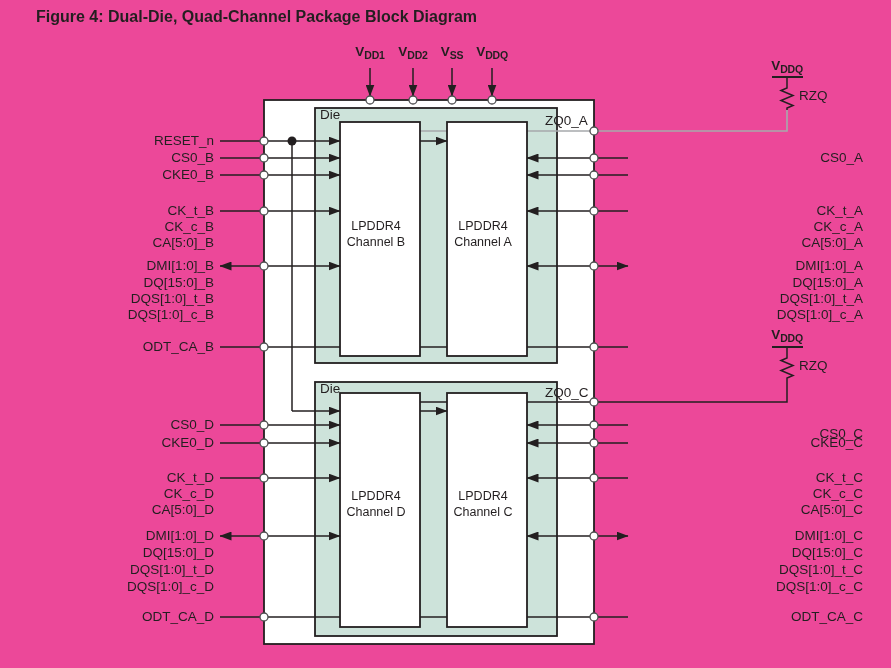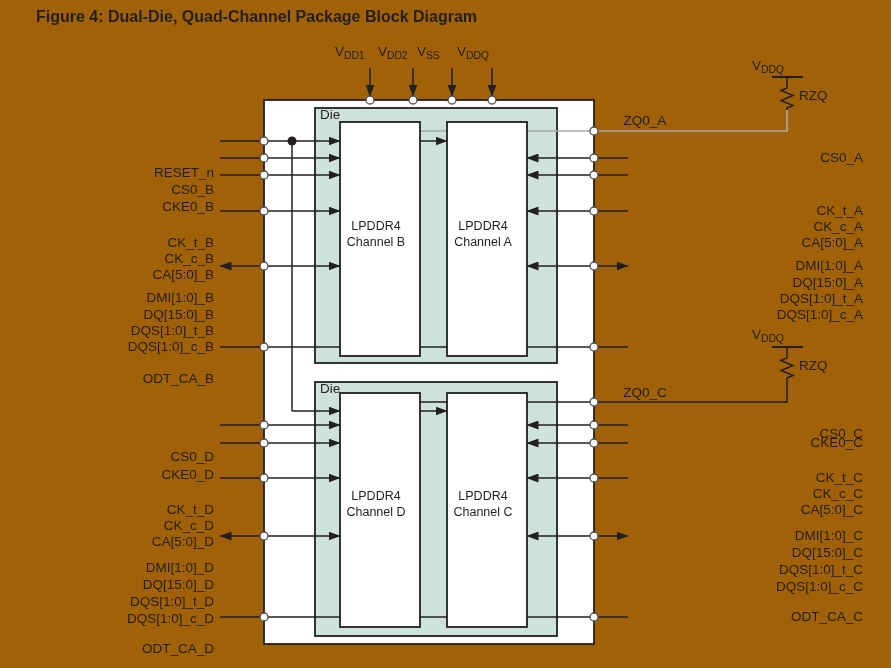--- a/index.html
+++ b/index.html
@@ -1,26 +1,26 @@
 <!DOCTYPE html>
 <html><head>
 <meta charset="utf-8">
 <style>
   html,body{margin:0;padding:0;background:#fff;}
-  #stage{position:relative;width:891px;height:668px;background:#a16207;overflow:hidden;
+  #stage{position:relative;width:891px;height:668px;background:#ec4899;overflow:hidden;
          font-family:"Liberation Sans","DejaVu Sans",sans-serif;color:#231f20;}
   .title{position:absolute;left:36px;top:8px;font-size:16px;font-weight:bold;white-space:nowrap;}
   svg{position:absolute;left:0;top:0;}
   .wire{stroke:#231f20;stroke-width:1.5;fill:none;}
   .pin{fill:#ffffff;stroke:#4d4d4f;stroke-width:1.3;}
   .lbl{position:absolute;font-size:13.5px;line-height:16px;white-space:nowrap;}
-  .sigL{left:0;width:214px;text-align:right;margin-top:32px;}
+  .sigL{left:0;width:214px;text-align:right;}
   .sigR{left:633px;width:230px;text-align:right;}
-  .zq{left:545px;width:200px;text-align:center;}
-  .pwr{width:70px;}
+  .zq{left:545px;width:200px;text-align:left;}
+  .pwr{width:70px;text-align:center;font-weight:bold;}
   .sub{font-size:10.5px;position:relative;top:3px;letter-spacing:-0.2px;}
   .die-lbl{font-size:13.5px;}
   .chan{position:absolute;width:72px;text-align:center;font-size:12.5px;line-height:16px;}
 </style>
 </head>
 <body>
 
 <div id="stage">
 
   <div class="title">Figure 4: Dual-Die, Quad-Channel Package Block Diagram</div>

